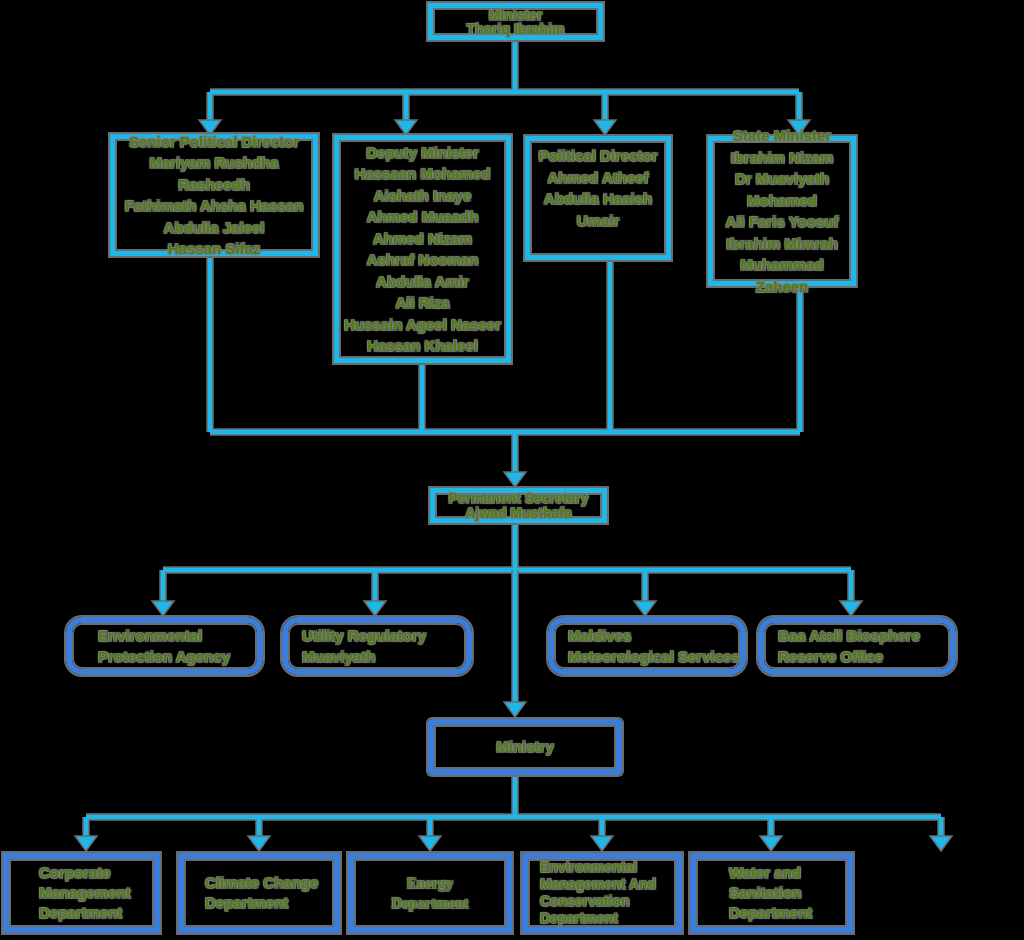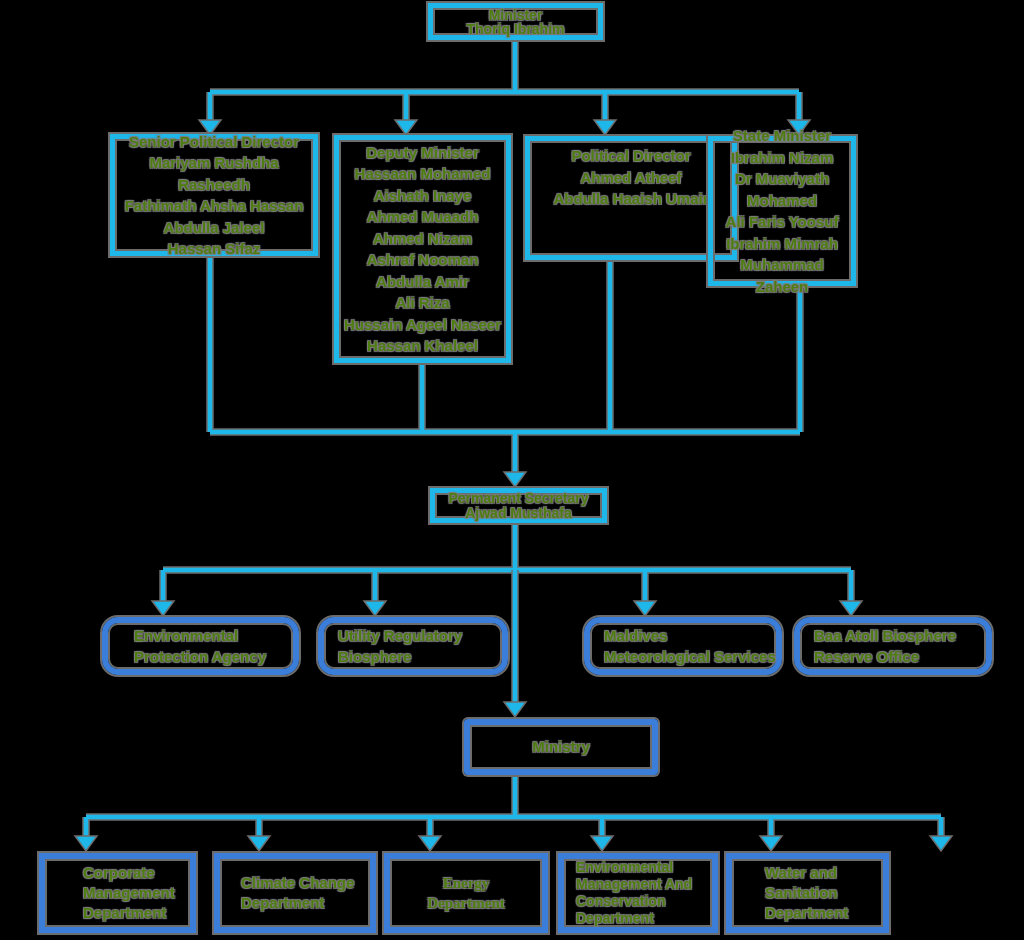--- a/index.html
+++ b/index.html
@@ -14,39 +14,39 @@
   .c-arrow{fill:var(--cyan,#1db7ea);stroke:var(--outline,#6c6c6c);stroke-width:1.5;}
   
   .node{
     position:absolute;box-sizing:border-box;
     display:flex;flex-direction:column;justify-content:center;align-items:center;
     text-align:center;color:#4d7c0f;
     text-shadow:1px 1px 1px #7d7d7d,-1px -1px 1px #7d7d7d,1px -1px 1px #7d7d7d,-1px 1px 1px #7d7d7d;
     font-size:15px;line-height:21.5px;
   }
   .cyan{border:5px solid var(--cyan,#1db7ea);box-shadow:0 0 0 2px var(--outline,#6c6c6c),inset 0 0 0 2px var(--outline,#6c6c6c);}
-  .blue{border:6px solid var(--blue,#3b7ed9);box-shadow:0 0 0 2px var(--outline,#6c6c6c),inset 0 0 0 2px var(--outline,#6c6c6c);margin-left:36px;}
+  .blue{border:6px solid var(--blue,#3b7ed9);box-shadow:0 0 0 2px var(--outline,#6c6c6c),inset 0 0 0 2px var(--outline,#6c6c6c);}
   .rounded{border-radius:16px;}
   .leftalign{align-items:flex-start;text-align:left;}
   .lines{white-space:pre-line;}
   
   #n-minister{left:428px;top:3px;width:175px;height:37px;font-size:14px;line-height:14px;}
   #n-spd{left:110px;top:134px;width:208px;height:122px;}
   #n-dm{left:334px;top:135px;width:177px;height:228px;}
-  #n-pd{left:525px;top:136px;width:212px;height:124px;justify-content:flex-start;padding-top:4px;}
+  #n-pd{left:525px;top:136px;width:146px;height:124px;justify-content:flex-start;padding-top:4px;}
   #n-sm{left:708px;top:136px;width:148px;height:150px;}
   #n-ps{left:430px;top:488px;width:177px;height:35px;font-size:14px;line-height:14.5px;}
   .agency{top:617px;height:58px;font-size:15px;line-height:21px;}
   #n-epa{left:66px;width:197px;padding-left:26px;}
   #n-ura{left:282px;width:190px;padding-left:14px;}
   #n-mms{left:548px;width:198px;padding-left:14px;}
   #n-baa{left:758px;width:198px;padding-left:14px;}
   #n-ministry{left:428px;top:719px;width:194px;height:56px;border-radius:4px;}
   .dept{top:853px;height:80px;font-size:15px;line-height:20px;}
-  #n-d1{left:3px;width:157px;padding-left:38px;}
+  #n-d1{left:3px;width:157px;padding-left:30px;}
   #n-d2{left:178px;width:162px;padding-left:21px;}
   #n-d3{left:348px;width:164px;font-family:Liberation Serif, serif;}
   #n-d4{left:522px;width:160px;padding-left:12px;font-size:14px;line-height:17px;}
   #n-d5{left:690px;width:163px;padding-left:33px;}
   #n-d6{left:865px;width:153px;padding-left:10px;}
 </style>
 </head>
 <body>
 
 <div id="stage">
@@ -136,21 +136,21 @@
     <div>Ajwad Musthafa</div>
   </div>
 
   <div id="n-epa" class="node blue rounded leftalign agency">
     <div class="lines">Environmental
 Protection Agency</div>
   </div>
 
   <div id="n-ura" class="node blue rounded leftalign agency">
     <div class="lines">Utility Regulatory
-Biosphere</div>
+Muaviyath</div>
   </div>
 
   <div id="n-mms" class="node blue rounded leftalign agency">
     <div class="lines">Maldives
 Meteorological Services</div>
   </div>
 
   <div id="n-baa" class="node blue rounded leftalign agency">
     <div class="lines">Baa Atoll Biosphere
 Reserve Office</div>

